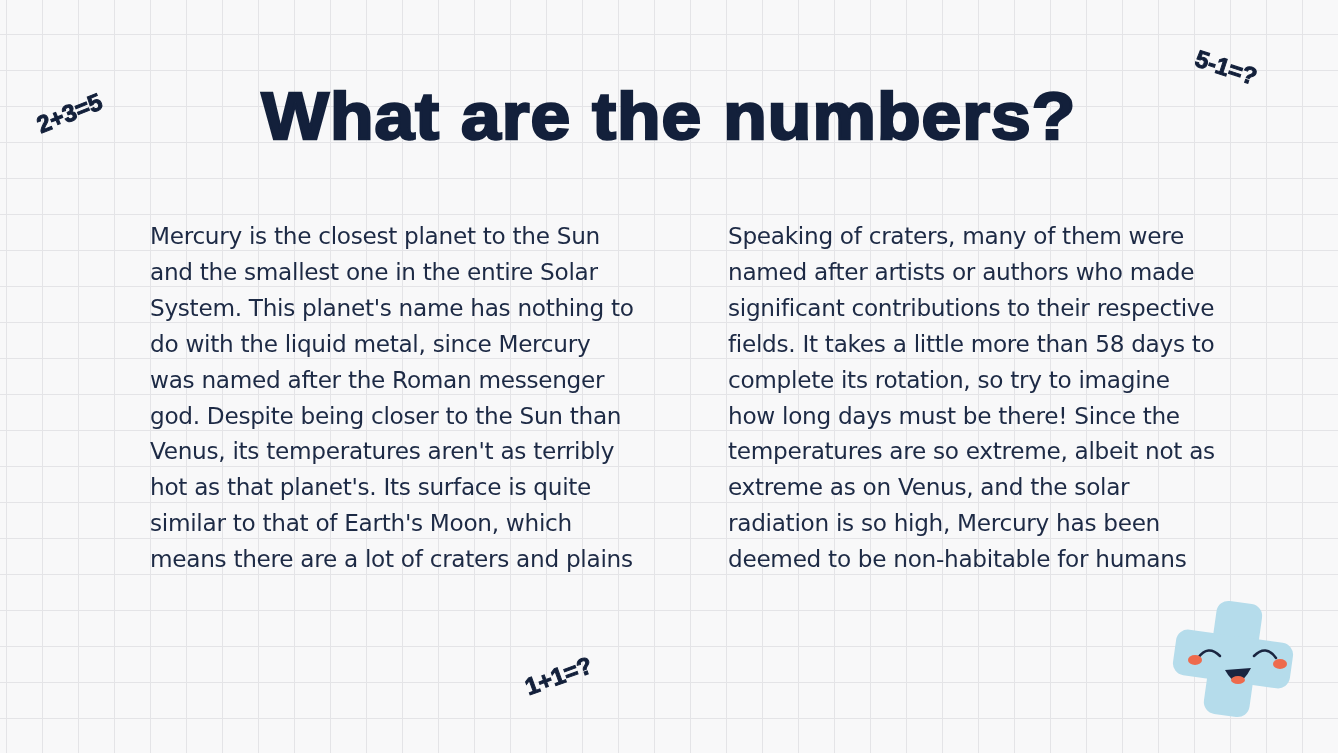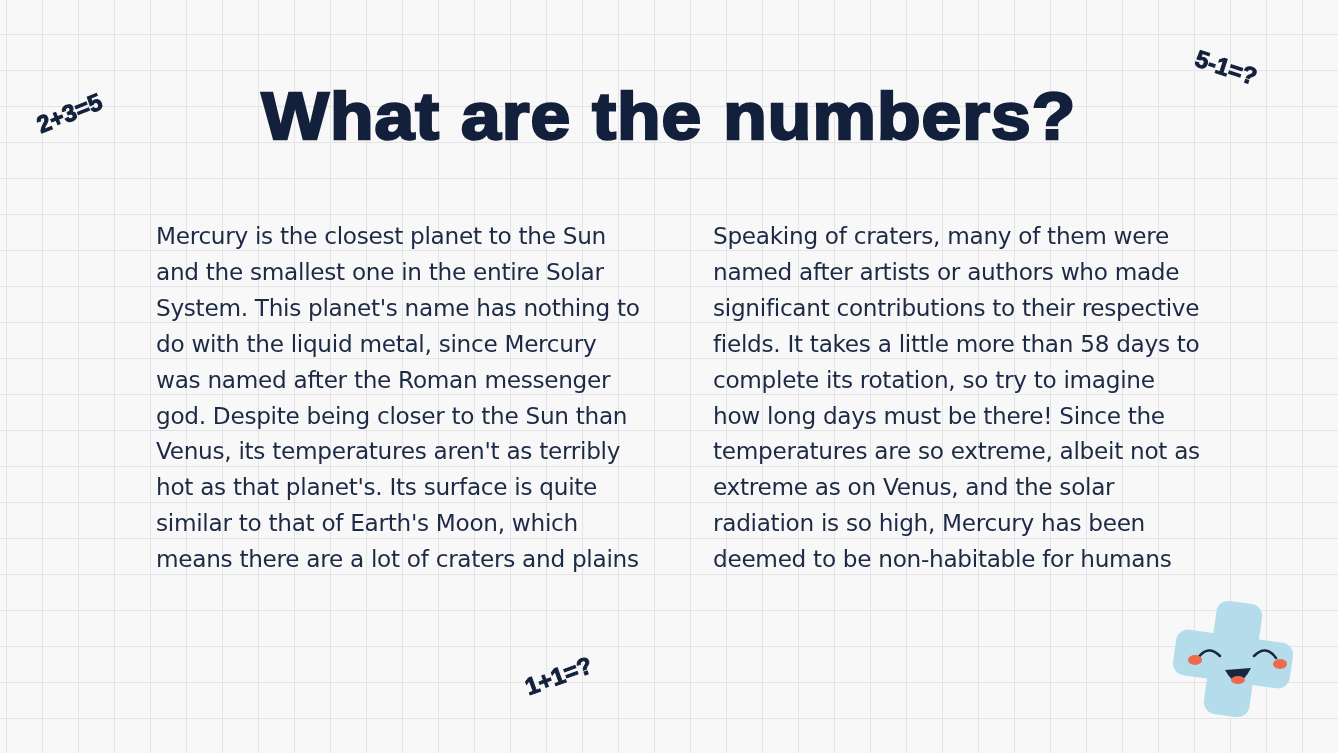--- a/index.html
+++ b/index.html
@@ -21,22 +21,22 @@
       font-size: 66px; letter-spacing: 1px; color: #13203b;
       -webkit-text-stroke: 2.5px #13203b;
       transform: scaleX(1.08); transform-origin: center;
     }
     .col {
       position: absolute; top: 218px; width: 490px;
       font-family: "DejaVu Sans", sans-serif;
       font-size: 23.2px; line-height: 35.9px; color: #1d2a45;
       margin: 0; letter-spacing: -0.3px;
     }
-    .col-left { left: 156px; }
-    .col-right { left: 713px; }
+    .col-left { left: 150px; }
+    .col-right { left: 728px; }
     .eq {
       position: absolute; font-family: "Liberation Sans", sans-serif;
       font-weight: 900; font-size: 24px; color: #13203b; white-space: nowrap;
       -webkit-text-stroke: 1px #13203b;
     }
     .eq1 { left: 38px; top: 112px; transform: rotate(-22deg); transform-origin: left center; }
     .eq2 { left: 1196px; top: 44px; transform: rotate(18deg); transform-origin: left center; }
     .eq3 { left: 526px; top: 674px; transform: rotate(-20deg); transform-origin: left center; }
     .mascot { position: absolute; left: 1168px; top: 596px; width: 130px; height: 126px; }
   </style>

